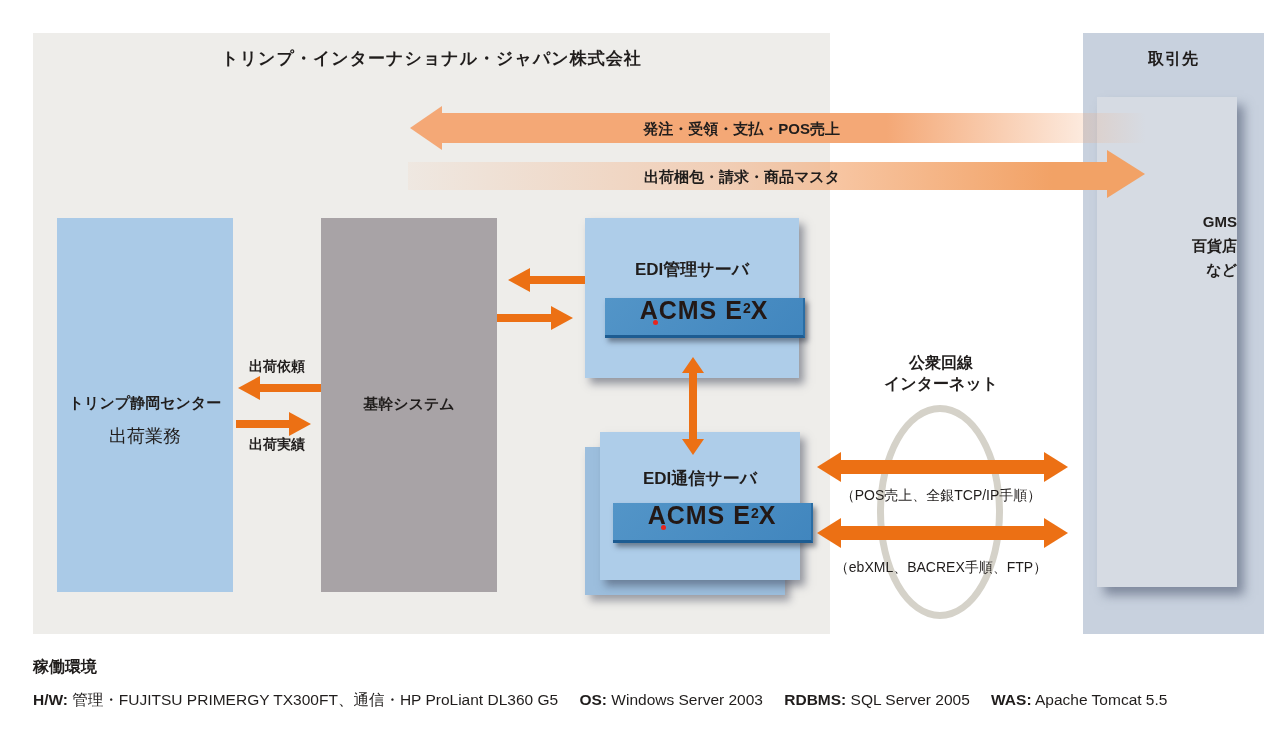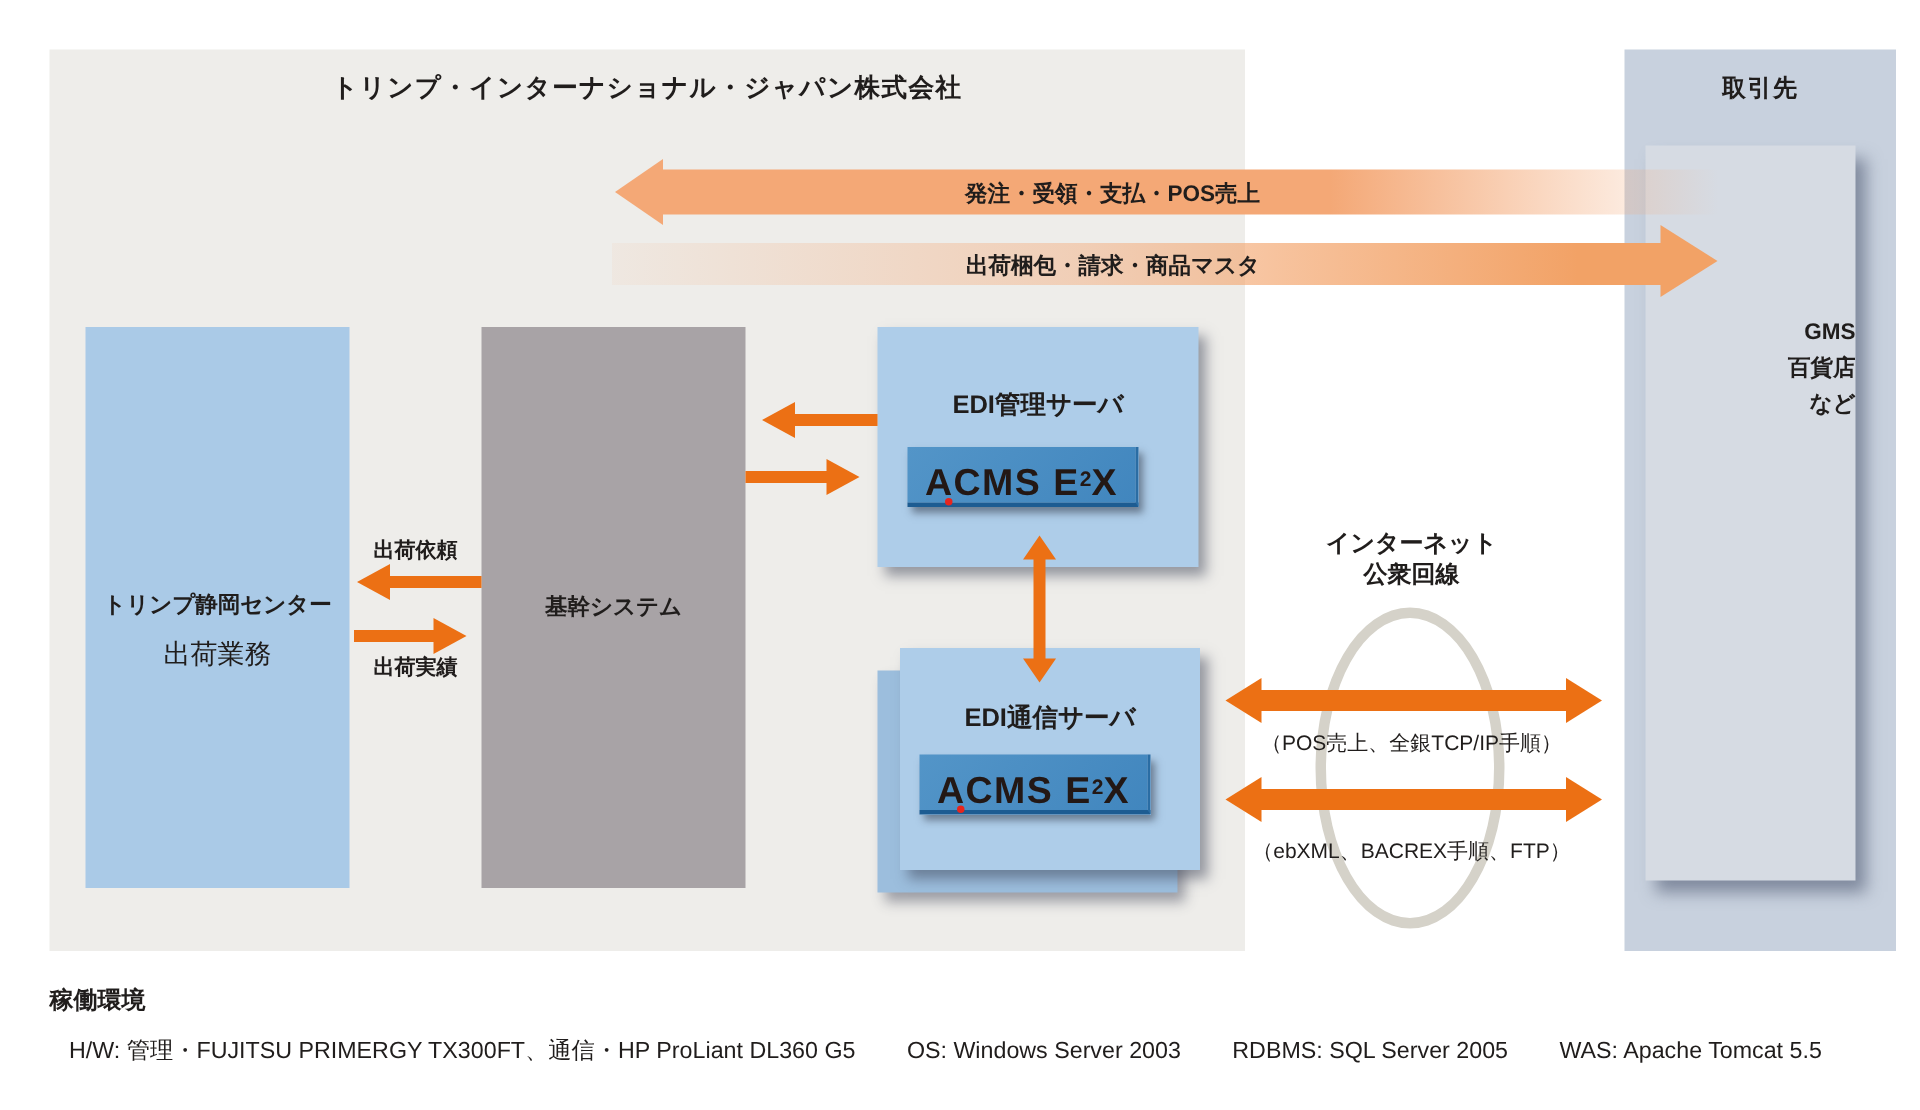--- a/index.html
+++ b/index.html
@@ -66,24 +66,24 @@
   .edi-dn-shaft{left:497px;top:314px;width:55px;height:8px;}
   .edi-dn-head{left:551px;top:306px;border-top:12px solid transparent;border-bottom:12px solid transparent;border-left:22px solid var(--orange);}
 
   
   .edi-mgmt-box{left:585px;top:218px;width:214px;height:160px;background:var(--edi-box);box-shadow:5px 6px 8px rgba(60,65,85,0.5);z-index:3;}
   .edi-mgmt-title{left:585px;top:258px;width:214px;text-align:center;font-size:17px;font-weight:bold;z-index:4;}
   .edi-comm-back{left:585px;top:447px;width:200px;height:148px;background:var(--edi-back);box-shadow:5px 6px 8px rgba(60,65,85,0.45);z-index:2;}
   .edi-comm-box{left:600px;top:432px;width:200px;height:148px;background:var(--edi-box);box-shadow:5px 6px 8px rgba(60,65,85,0.5);z-index:3;}
   .edi-comm-title{left:600px;top:467px;width:200px;text-align:center;font-size:17px;font-weight:bold;z-index:4;}
 
-  .acms-badge{width:154px;height:40px;background:linear-gradient(135deg,#5395c8,#4186be);
+  .acms-badge{width:200px;height:40px;background:linear-gradient(135deg,#5395c8,#4186be);
     border-bottom:3px solid var(--badge-edge);border-right:2px solid #2a6da4;
     box-shadow:3px 4px 5px rgba(40,45,60,0.5);z-index:4;
-    display:flex;align-items:flex-end;justify-content:center;}
+    display:flex;align-items:flex-start;justify-content:center;}
   .badge-mgmt{left:605px;top:298px;}
   .badge-comm{left:613px;top:503px;}
   .acms-logo{position:relative;font-size:25px;font-weight:800;letter-spacing:1px;color:var(--logo-ink);line-height:1;white-space:nowrap;}
   .acms-logo sup{font-size:14px;font-weight:800;vertical-align:6px;letter-spacing:0;}
   .acms-dot{position:absolute;left:13px;bottom:-2px;width:5px;height:5px;border-radius:50%;background:var(--red-dot);}
 
   
   .v-up-head{left:682px;top:357px;border-left:11px solid transparent;border-right:11px solid transparent;border-bottom:16px solid var(--orange);}
   .v-shaft{left:689px;top:372px;width:8px;height:68px;}
   .v-dn-head{left:682px;top:439px;border-left:11px solid transparent;border-right:11px solid transparent;border-top:16px solid var(--orange);}
@@ -98,21 +98,21 @@
   .dblA-rhead{left:1044px;top:452px;border-top:15px solid transparent;border-bottom:15px solid transparent;border-left:24px solid var(--orange);}
   .protoA-label{left:791px;top:487px;width:300px;text-align:center;font-size:14px;z-index:6;}
   .dblB-lhead{left:817px;top:518px;border-top:15px solid transparent;border-bottom:15px solid transparent;border-right:24px solid var(--orange);}
   .dblB-shaft{left:840px;top:526px;width:205px;height:14px;}
   .dblB-rhead{left:1044px;top:518px;border-top:15px solid transparent;border-bottom:15px solid transparent;border-left:24px solid var(--orange);}
   .protoB-label{left:791px;top:559px;width:300px;text-align:center;font-size:14px;z-index:6;}
 
   
   .env-heading{left:33px;top:657px;font-size:16px;font-weight:bold;}
   .env-line{left:33px;top:690px;width:1230px;font-size:15.5px;white-space:nowrap;}
-  .env-line b{font-weight:normal;margin-left:13px;}
+  .env-line b{font-weight:bold;}
   .env-group{margin-left:17px;}
 </style>
 </head>
 <body>
 
 <div class="abs company-area"></div>
 <div class="abs company-title">トリンプ・インターナショナル・ジャパン株式会社</div>
 
 <div class="abs partner-area"></div>
 <div class="abs partner-title">取引先</div>
@@ -169,22 +169,22 @@
 <div class="abs edi-comm-title">EDI通信サーバ</div>
 <div class="abs acms-badge badge-comm">
   <span class="acms-logo">
     <span>A</span><span>CMS E</span><sup>2</sup><span>X</span>
     <span class="acms-dot"></span>
   </span>
 </div>
 
 <div class="abs internet-oval"></div>
 <div class="abs internet-label">
+  <div>公衆回線</div>
   <div>インターネット</div>
-  <div>公衆回線</div>
 </div>
 
 <div class="abs tri dblA-lhead"></div>
 <div class="abs shaft dblA-shaft"></div>
 <div class="abs tri dblA-rhead"></div>
 <div class="abs protoA-label">（POS売上、全銀TCP/IP手順）</div>
 
 <div class="abs tri dblB-lhead"></div>
 <div class="abs shaft dblB-shaft"></div>
 <div class="abs tri dblB-rhead"></div>

